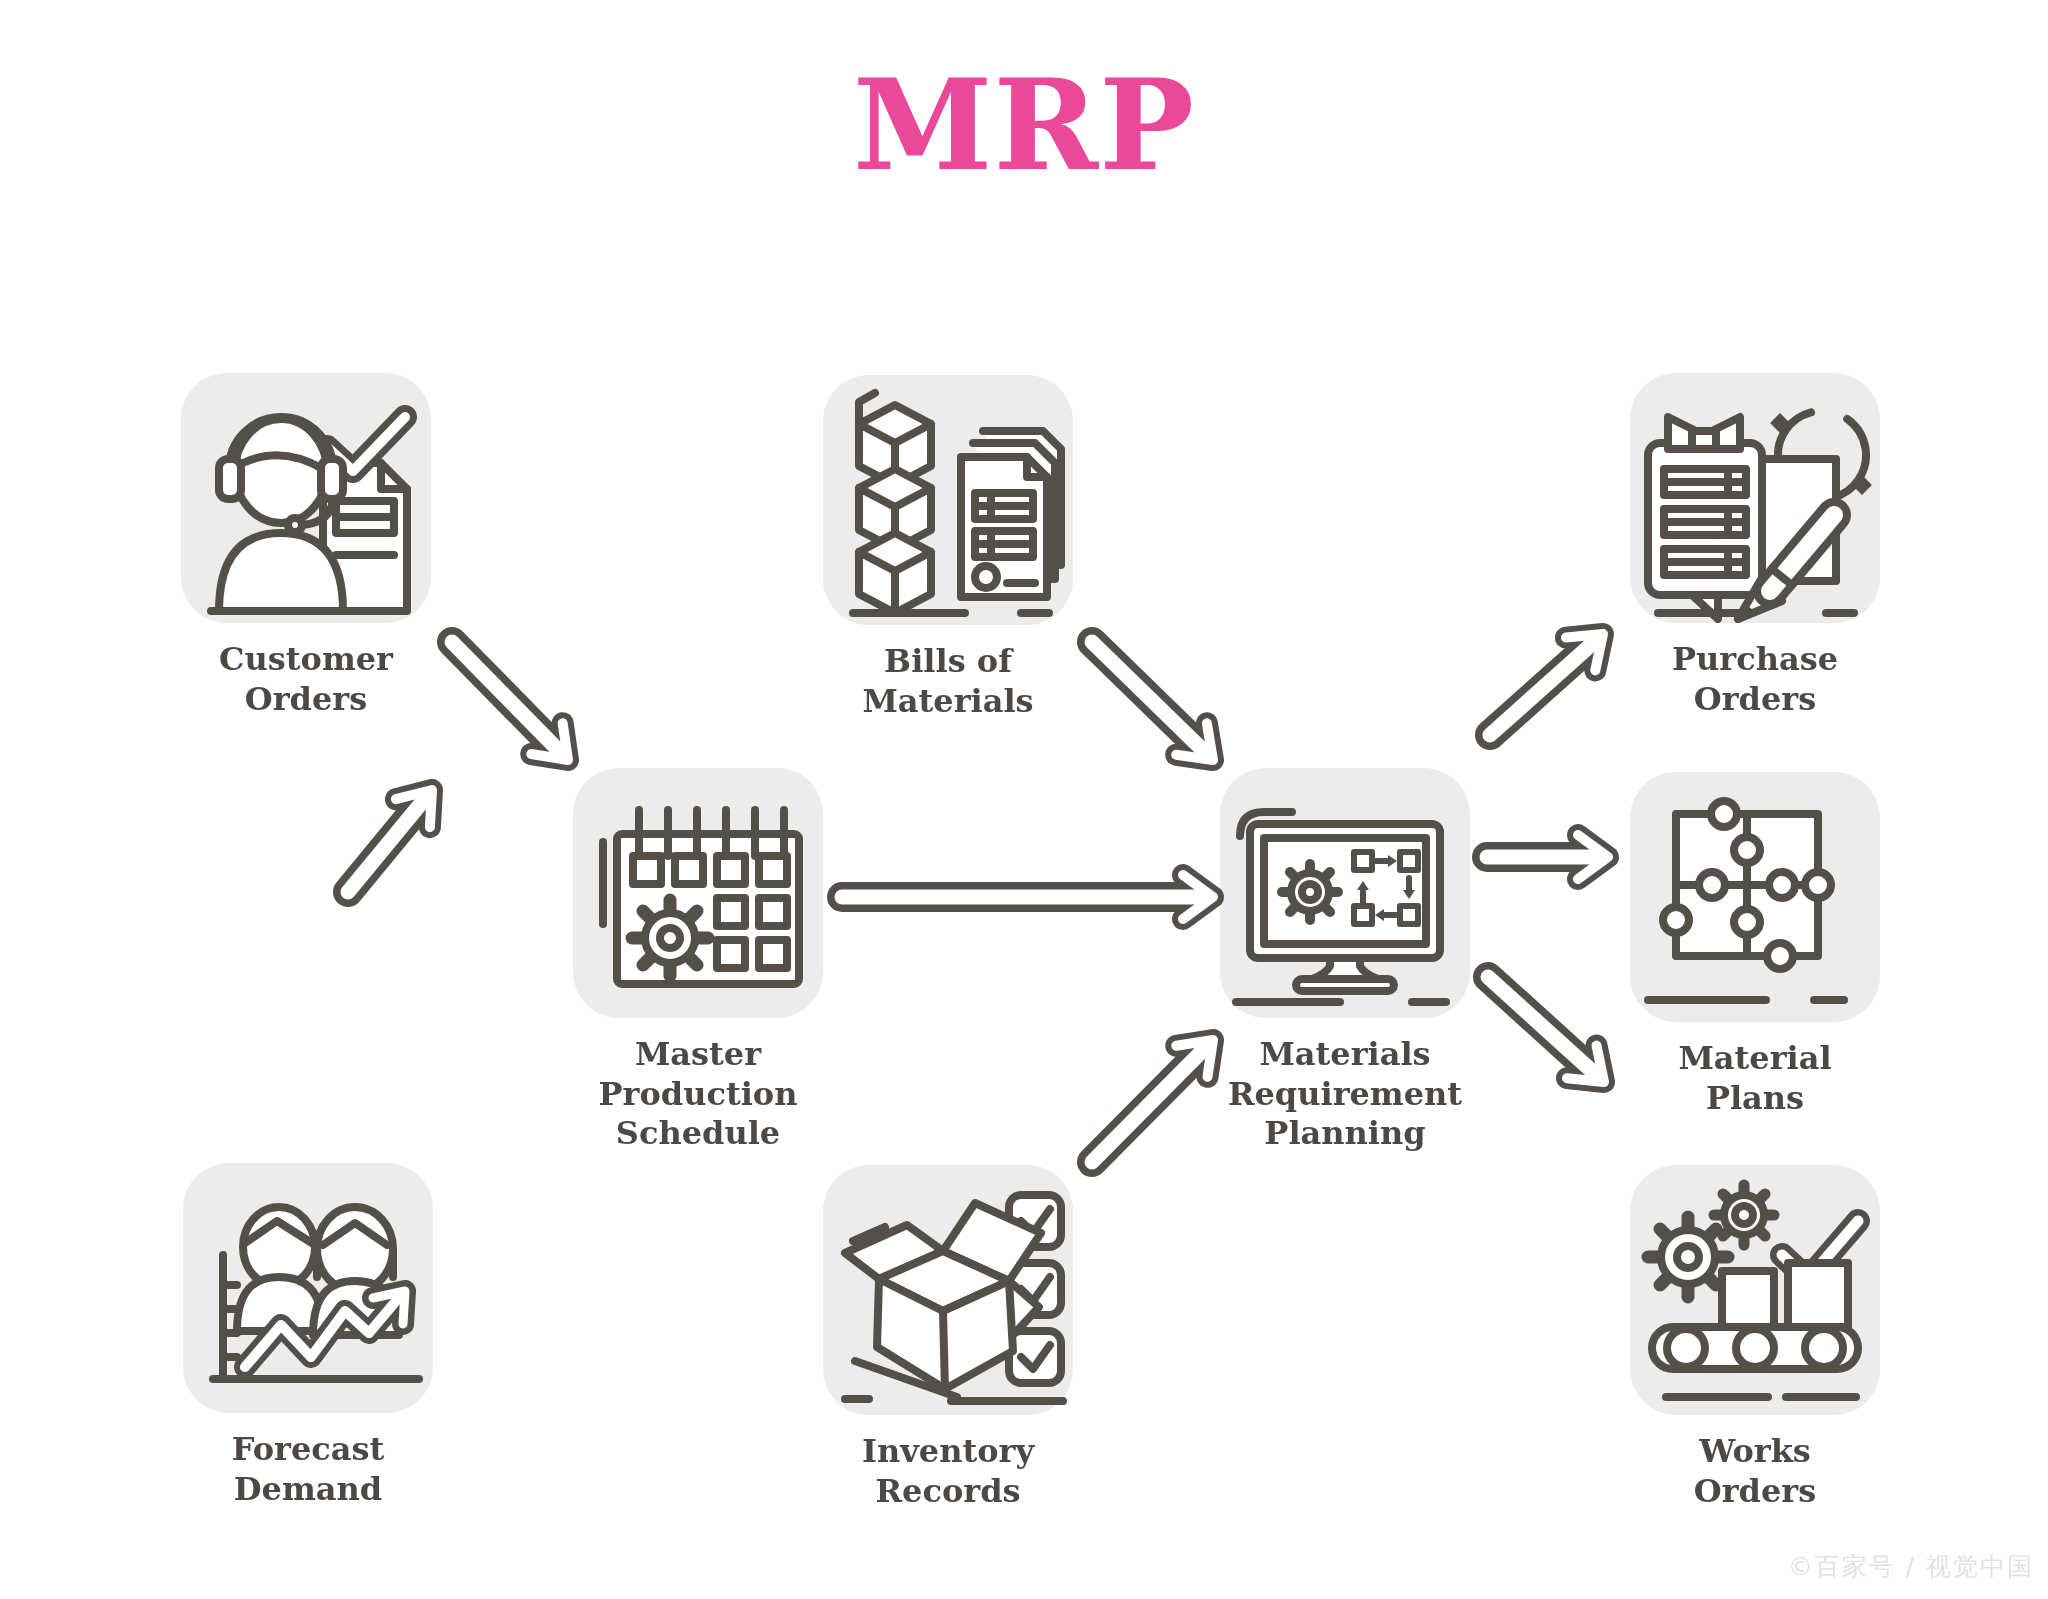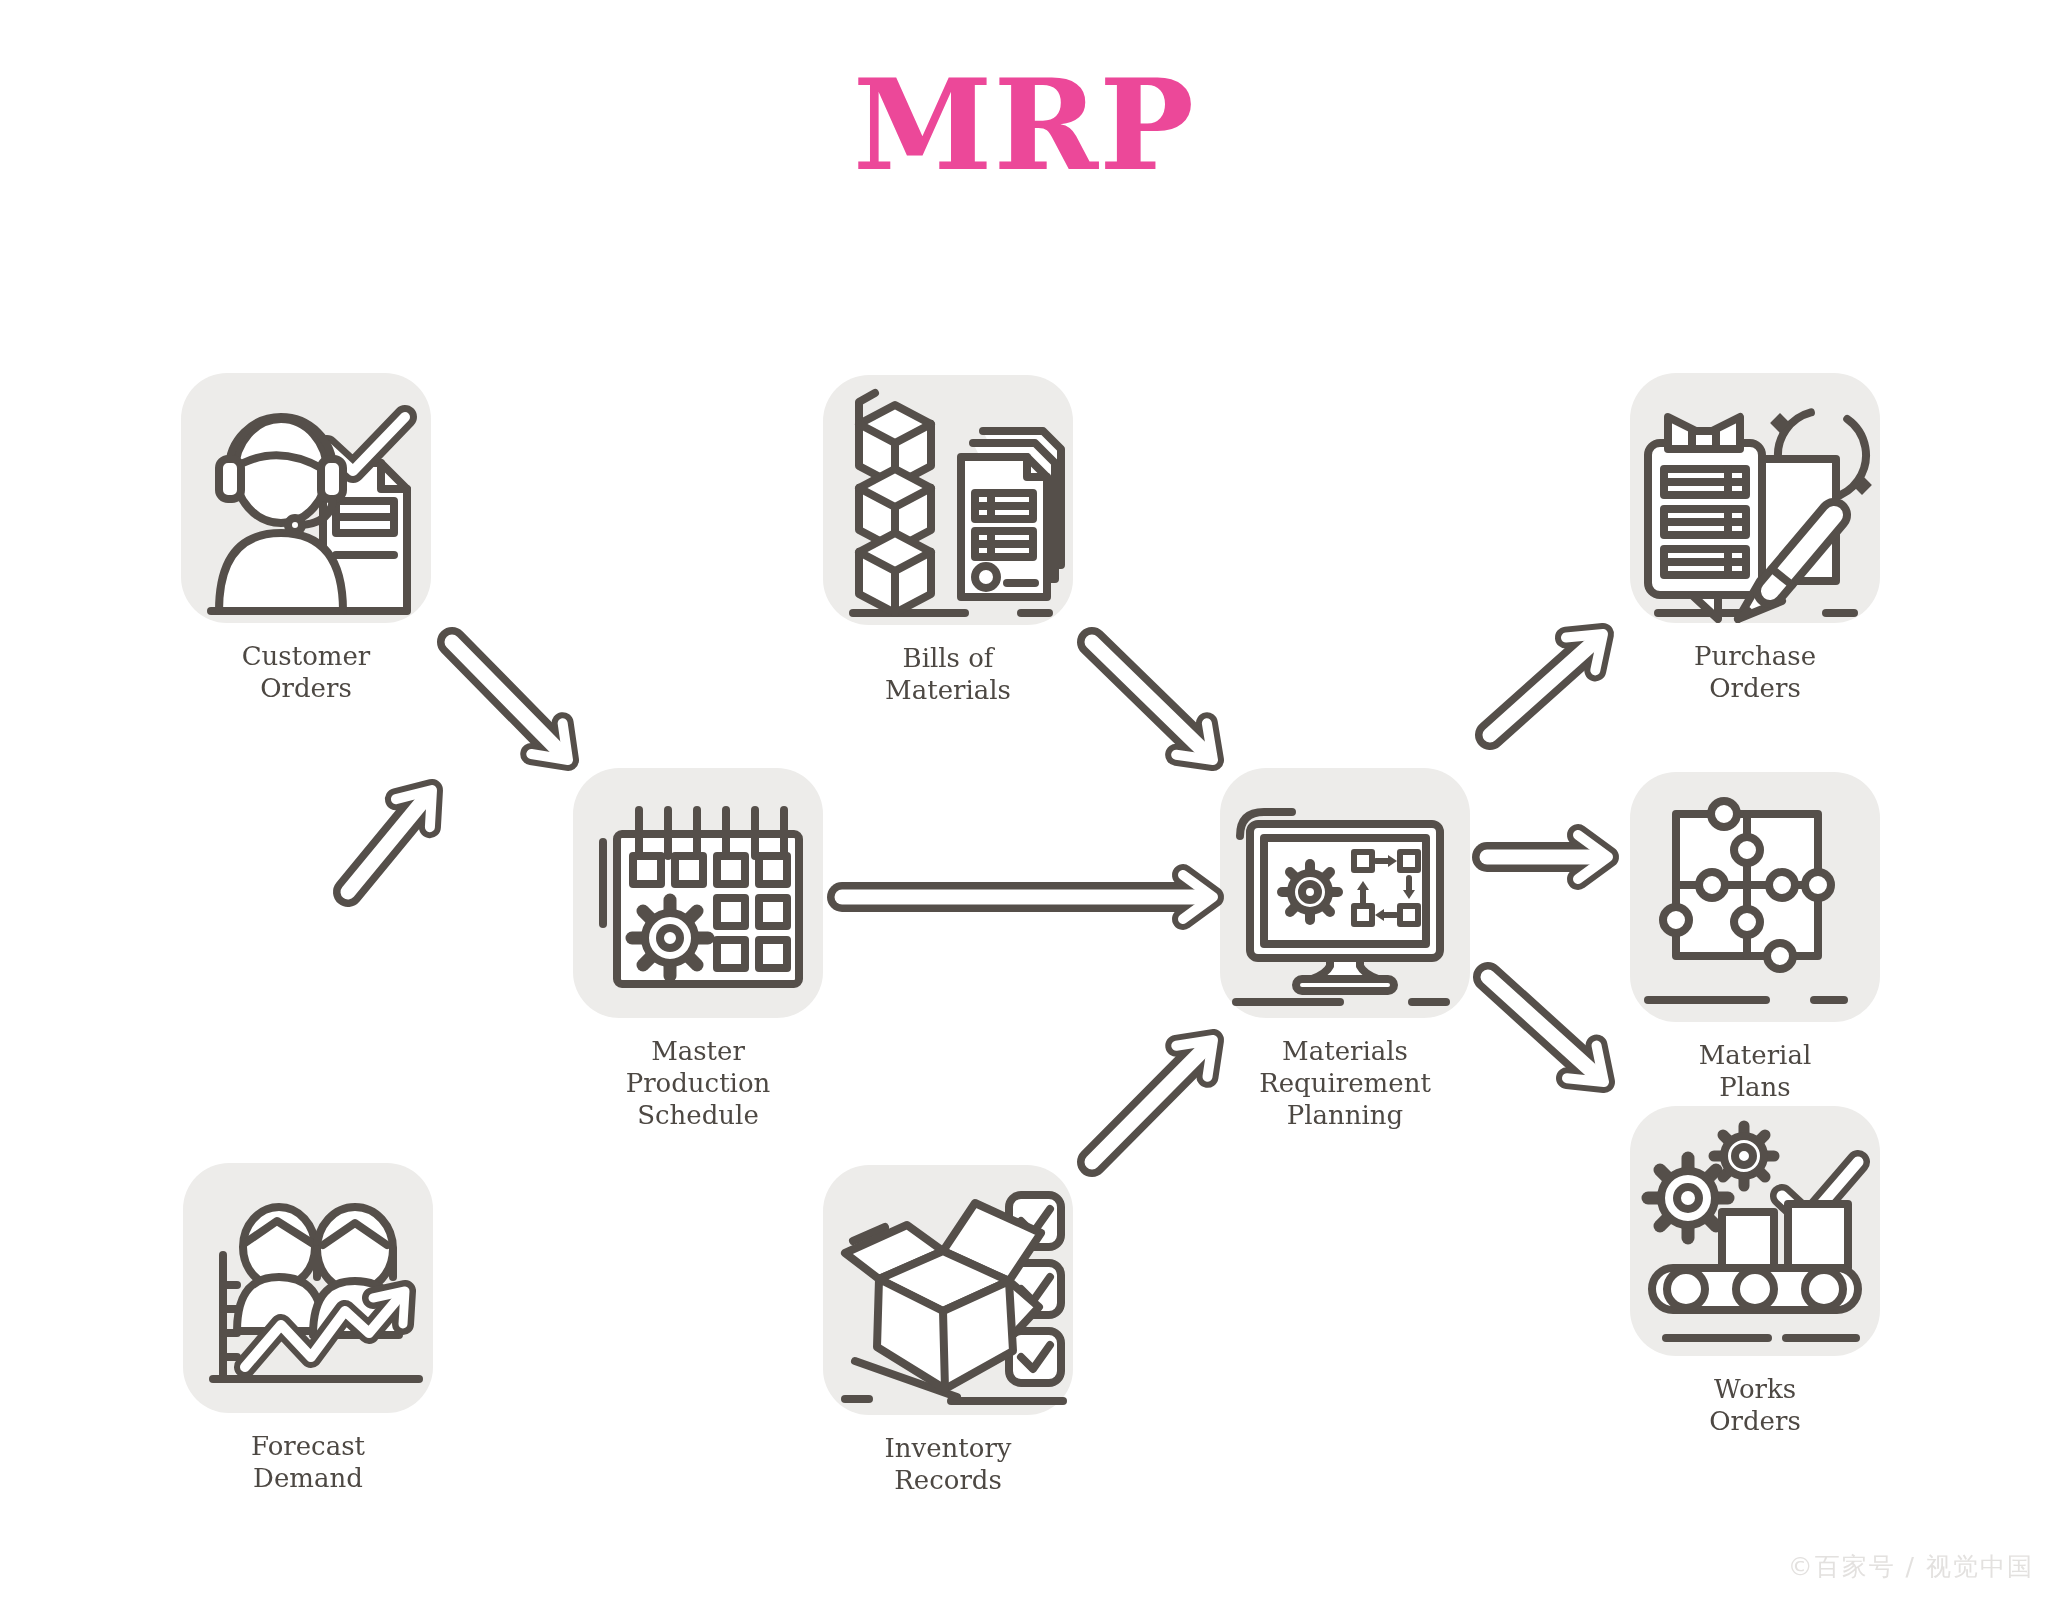--- a/index.html
+++ b/index.html
@@ -7,21 +7,21 @@
           font-family:"DejaVu Serif",serif;}
   .title{position:absolute;left:0;right:0;top:62px;text-align:center;
          font-weight:bold;font-size:126px;line-height:1;color:#ec4899;letter-spacing:1px;}
   .subtitle{position:absolute;left:0;right:0;top:246px;text-align:center;
          font-weight:bold;font-size:46px;color:#372C26;}
   .node{position:absolute;width:250px;display:flex;flex-direction:column;align-items:center;}
   .icon-box{width:250px;height:250px;background:#EDECEA;border-radius:46px;}
   .icon-box svg{width:100%;height:100%;display:block;
       stroke:#554F4A;stroke-width:8;fill:none;stroke-linecap:round;stroke-linejoin:round;}
   .label{margin-top:17px;width:max-content;max-width:380px;text-align:center;
-      font-weight:normal;font-size:26px;line-height:1.24;color:#4D4843;white-space:pre-line;}
+      font-weight:bold;font-size:32px;line-height:1.24;color:#4D4843;white-space:pre-line;}
   .arrow{position:absolute;pointer-events:none;}
   .watermark{position:absolute;right:14px;bottom:16px;font-family:"DejaVu Sans",sans-serif;
       font-size:25px;color:#E3E1DF;letter-spacing:2px;margin-left:48px;}
 </style>
 </head>
 <body>
 
 <div class="canvas">
 
   <div class="title">MRP</div>
@@ -261,21 +261,21 @@
         <path fill="#fff" d="M186,116 L216,142 L192,168 L162,140 Z"></path>
         <path fill="#fff" d="M56,114 L120,86 L186,116 L120,146 Z"></path>
         <path fill="#fff" d="M56,114 L54,182 L122,224 L190,186 L186,116 L120,146 Z"></path>
         <path d="M120,146 L122,224"></path>
       </svg>
     </div>
     <div class="label">Inventory
 Records</div>
   </div>
 
-  <div class="node" style="left:1630px;top:1106px">
+  <div class="node" style="left:1630px;top:1165px">
     <div class="icon-box">
       <svg viewBox="0 0 250 250">
         <path d="M36,232 H138"></path>
           <path d="M156,232 H226"></path>
         <path d="M84,92 L98,92" stroke-width="13"></path>
           <path d="M76,110 L86,120" stroke-width="13"></path>
         <path d="M58,118 L58,132" stroke-width="13"></path>
           <path d="M40,110 L30,120" stroke-width="13"></path>
         <path d="M32,92 L18,92" stroke-width="13"></path>
           <path d="M40,74 L30,64" stroke-width="13"></path>

